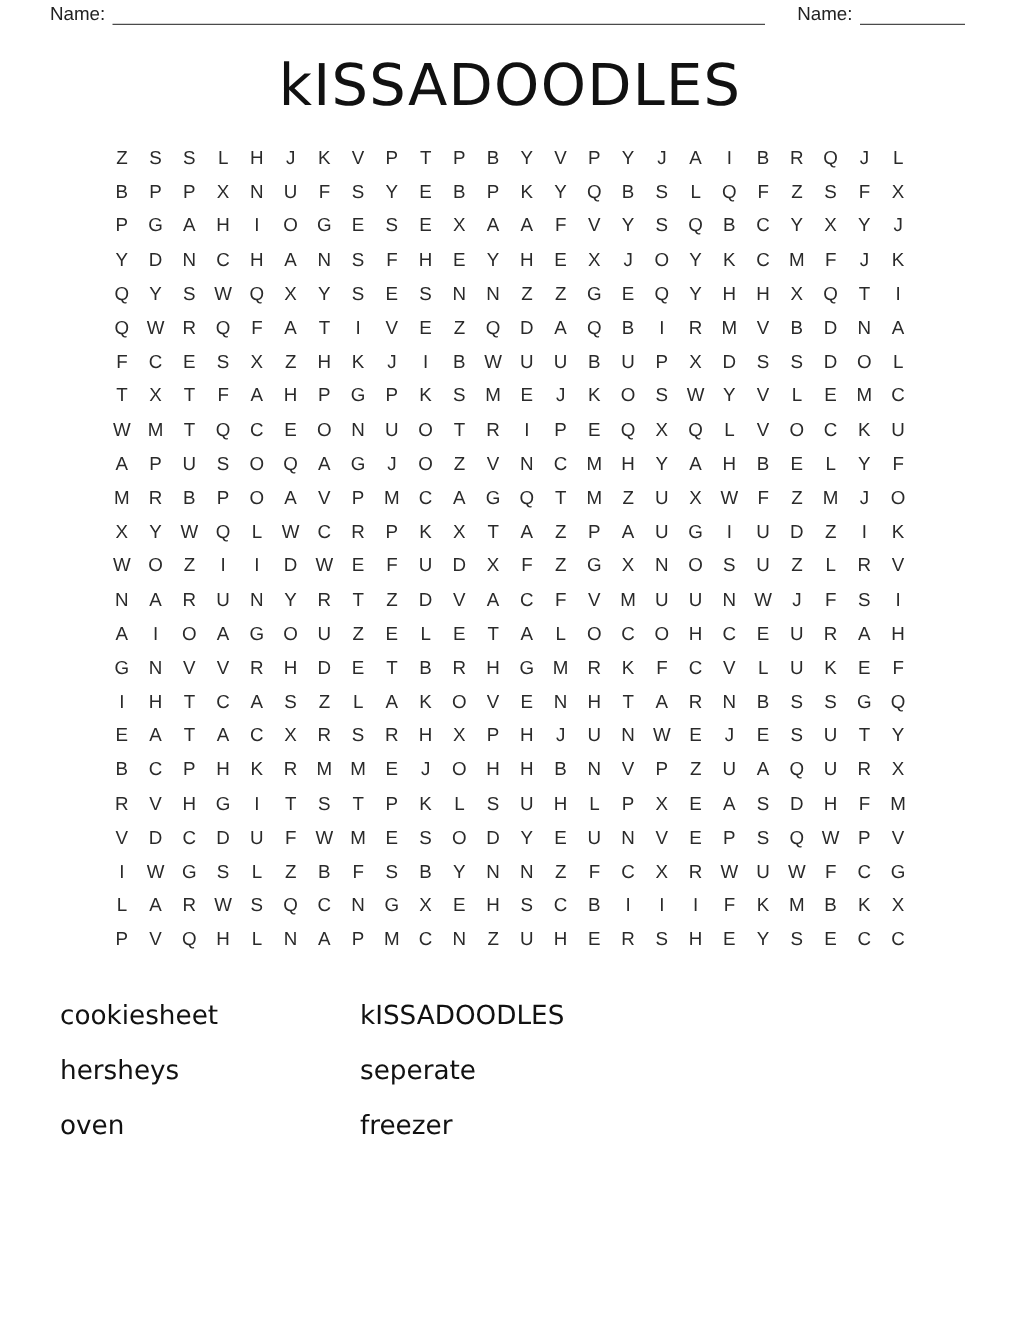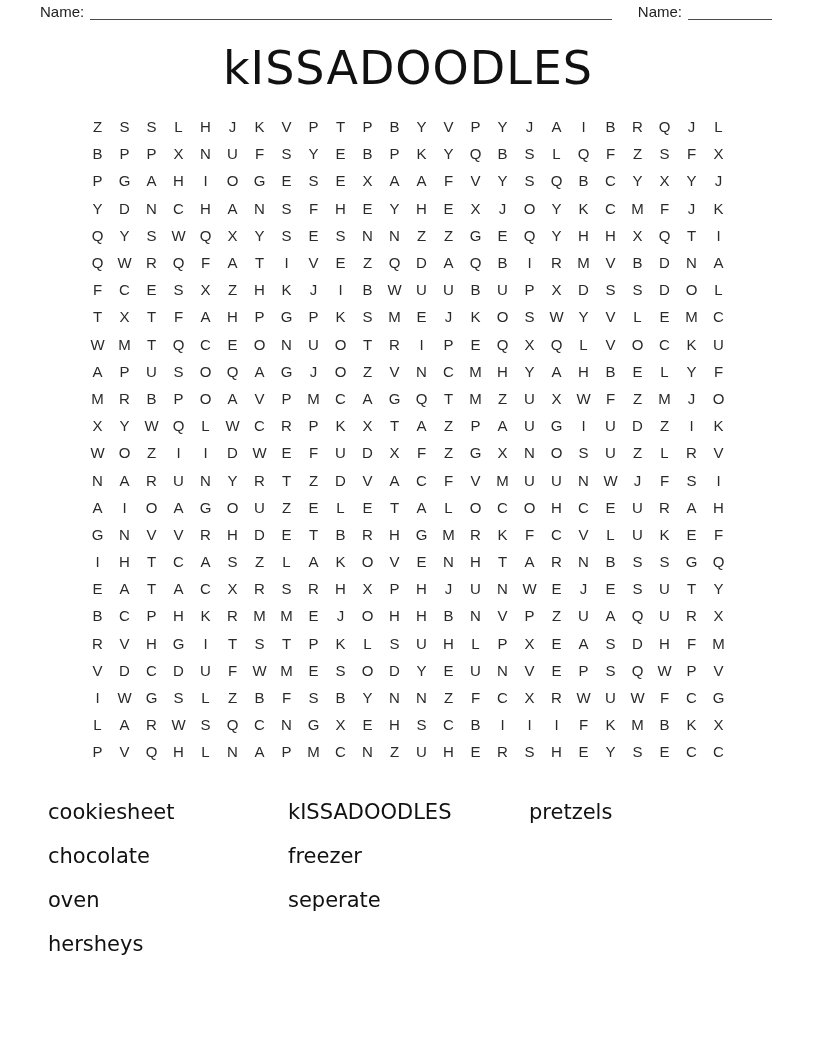--- a/index.html
+++ b/index.html
@@ -726,27 +726,25 @@
         <span class="grid-cell">S</span>
         <span class="grid-cell">E</span>
         <span class="grid-cell">C</span>
         <span class="grid-cell">C</span>
       </div>
     </div>
 
   <div class="word-list">
       <div class="word-col">
         <div class="word-item">cookiesheet</div>
-        <div class="word-item">chocolate</div>
+        <div class="word-item">hersheys</div>
         <div class="word-item">oven</div>
-        <div class="word-item">hersheys</div>
       </div>
       <div class="word-col">
         <div class="word-item">kISSADOODLES</div>
+        <div class="word-item">seperate</div>
         <div class="word-item">freezer</div>
-        <div class="word-item">seperate</div>
       </div>
       <div class="word-col">
-        <div class="word-item">pretzels</div>
       </div>
     </div>
 
 </div>
 
 </body></html>

